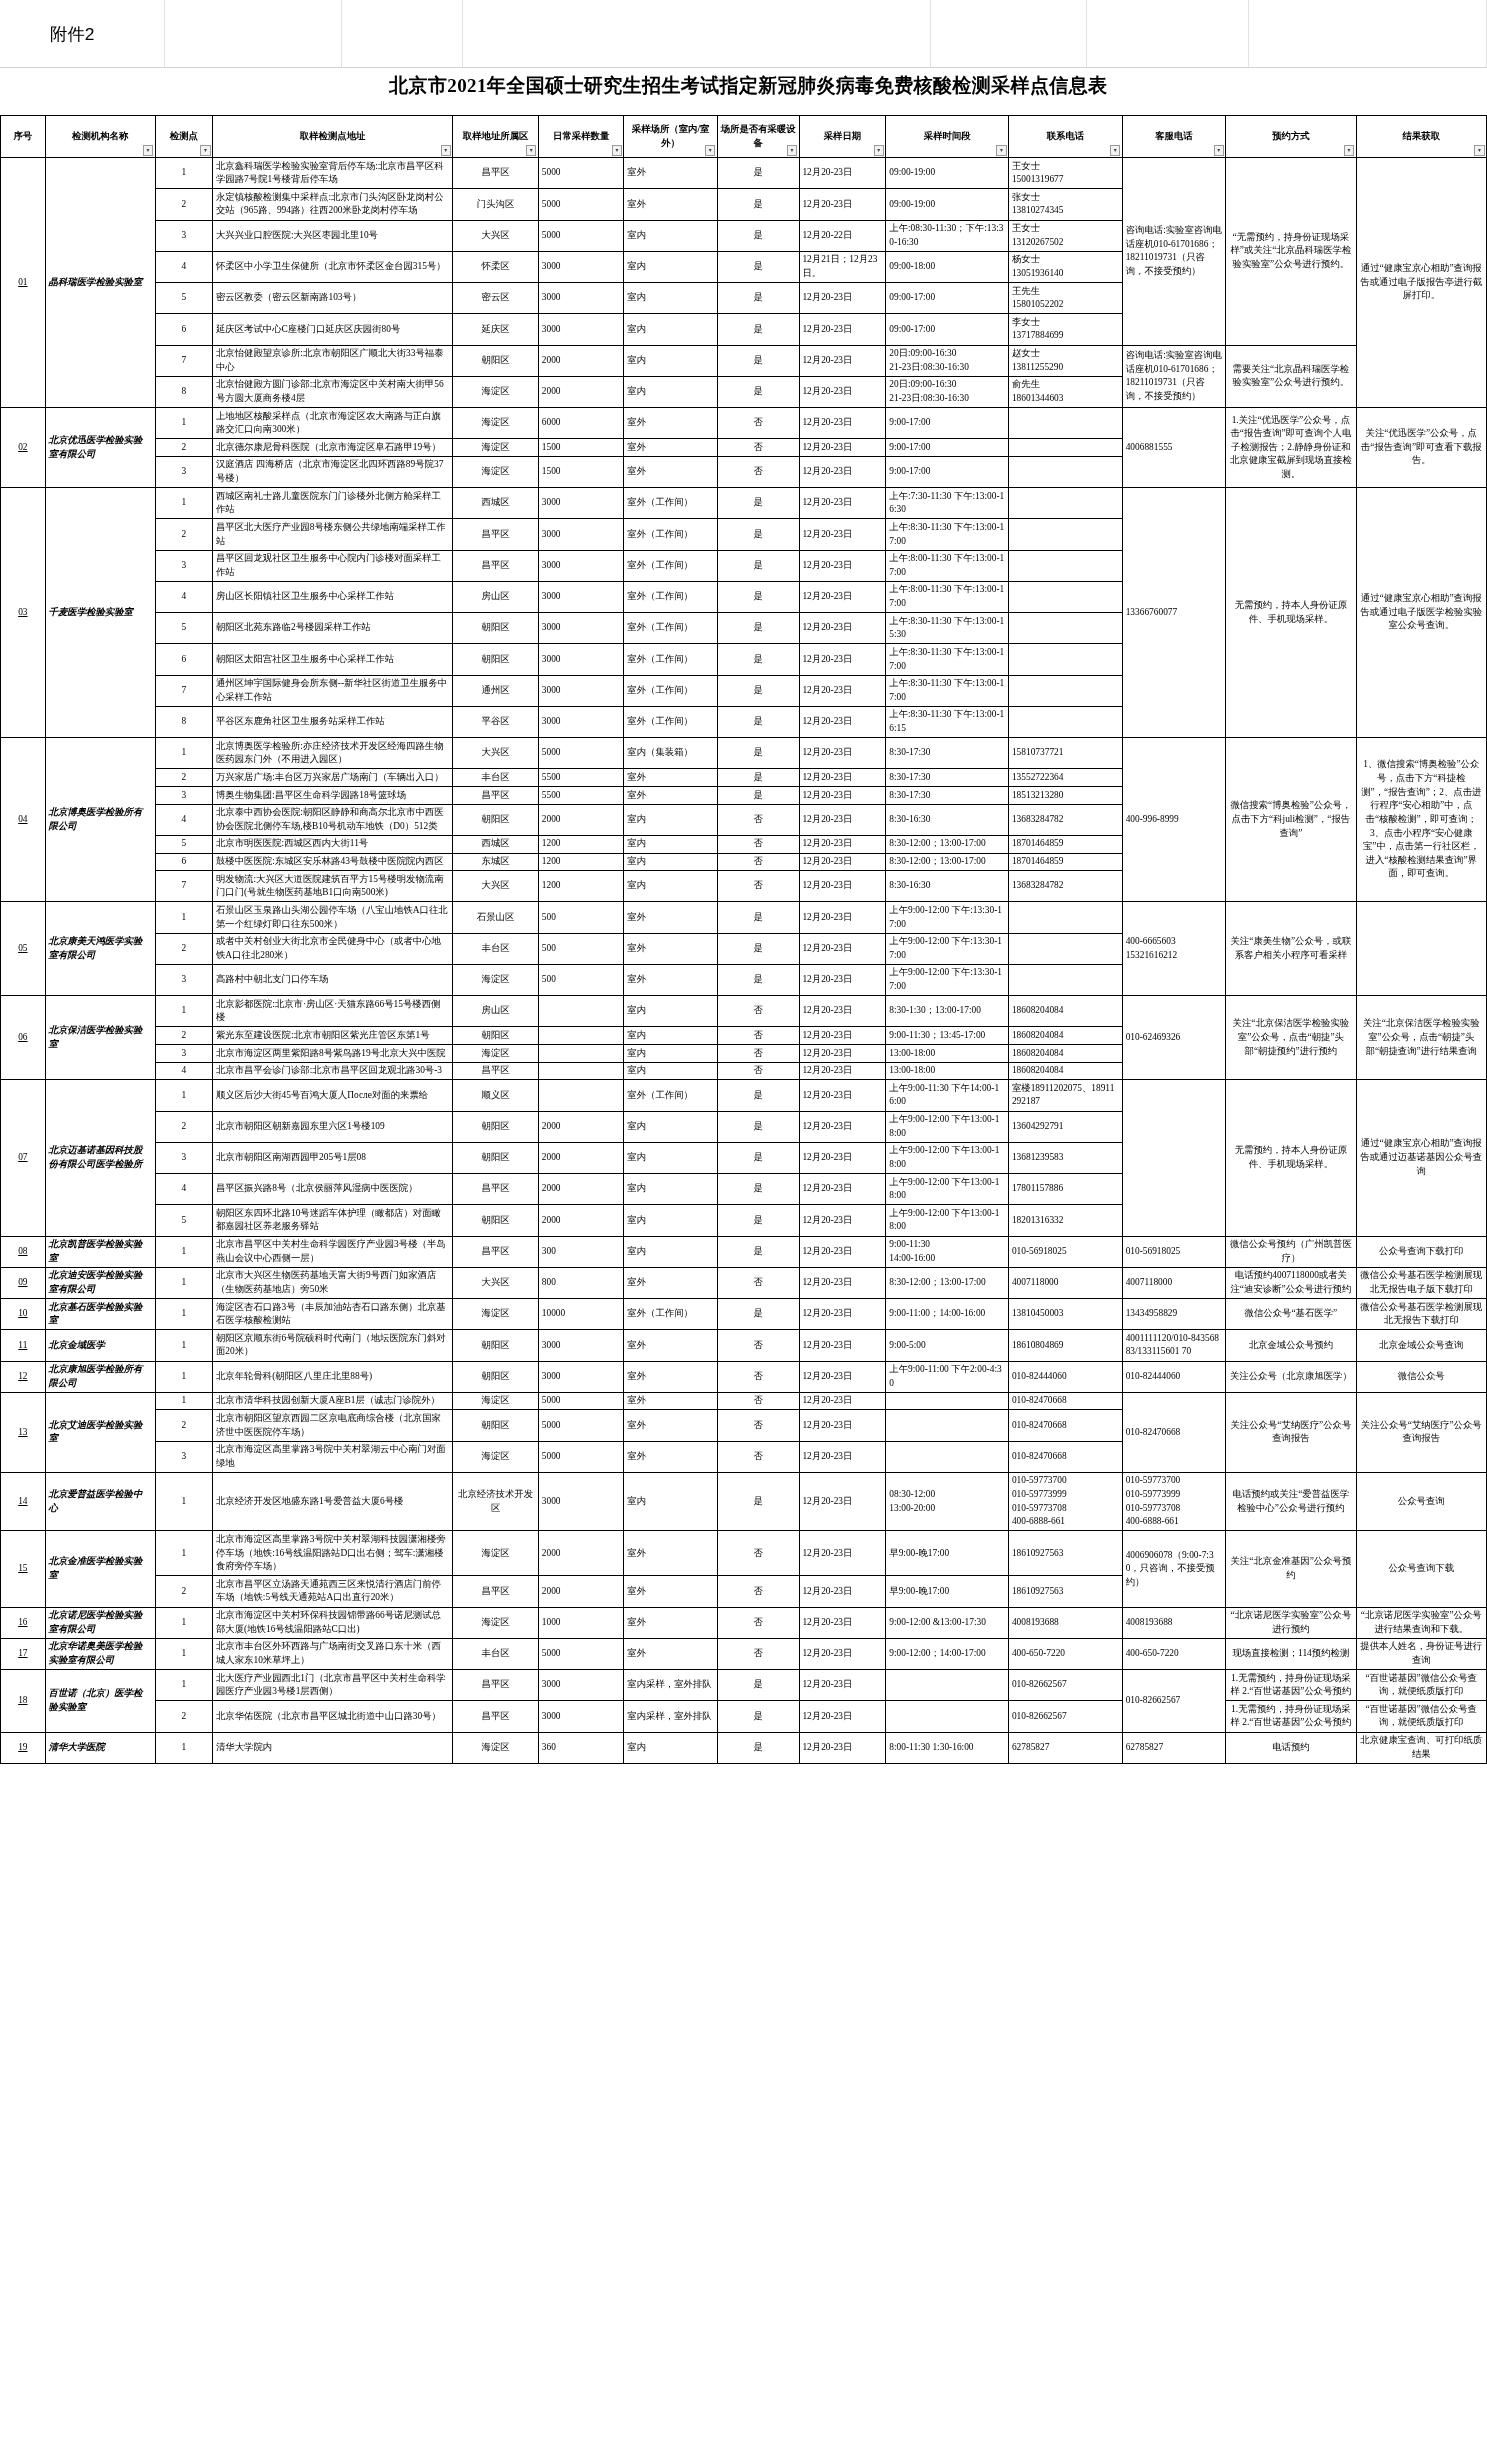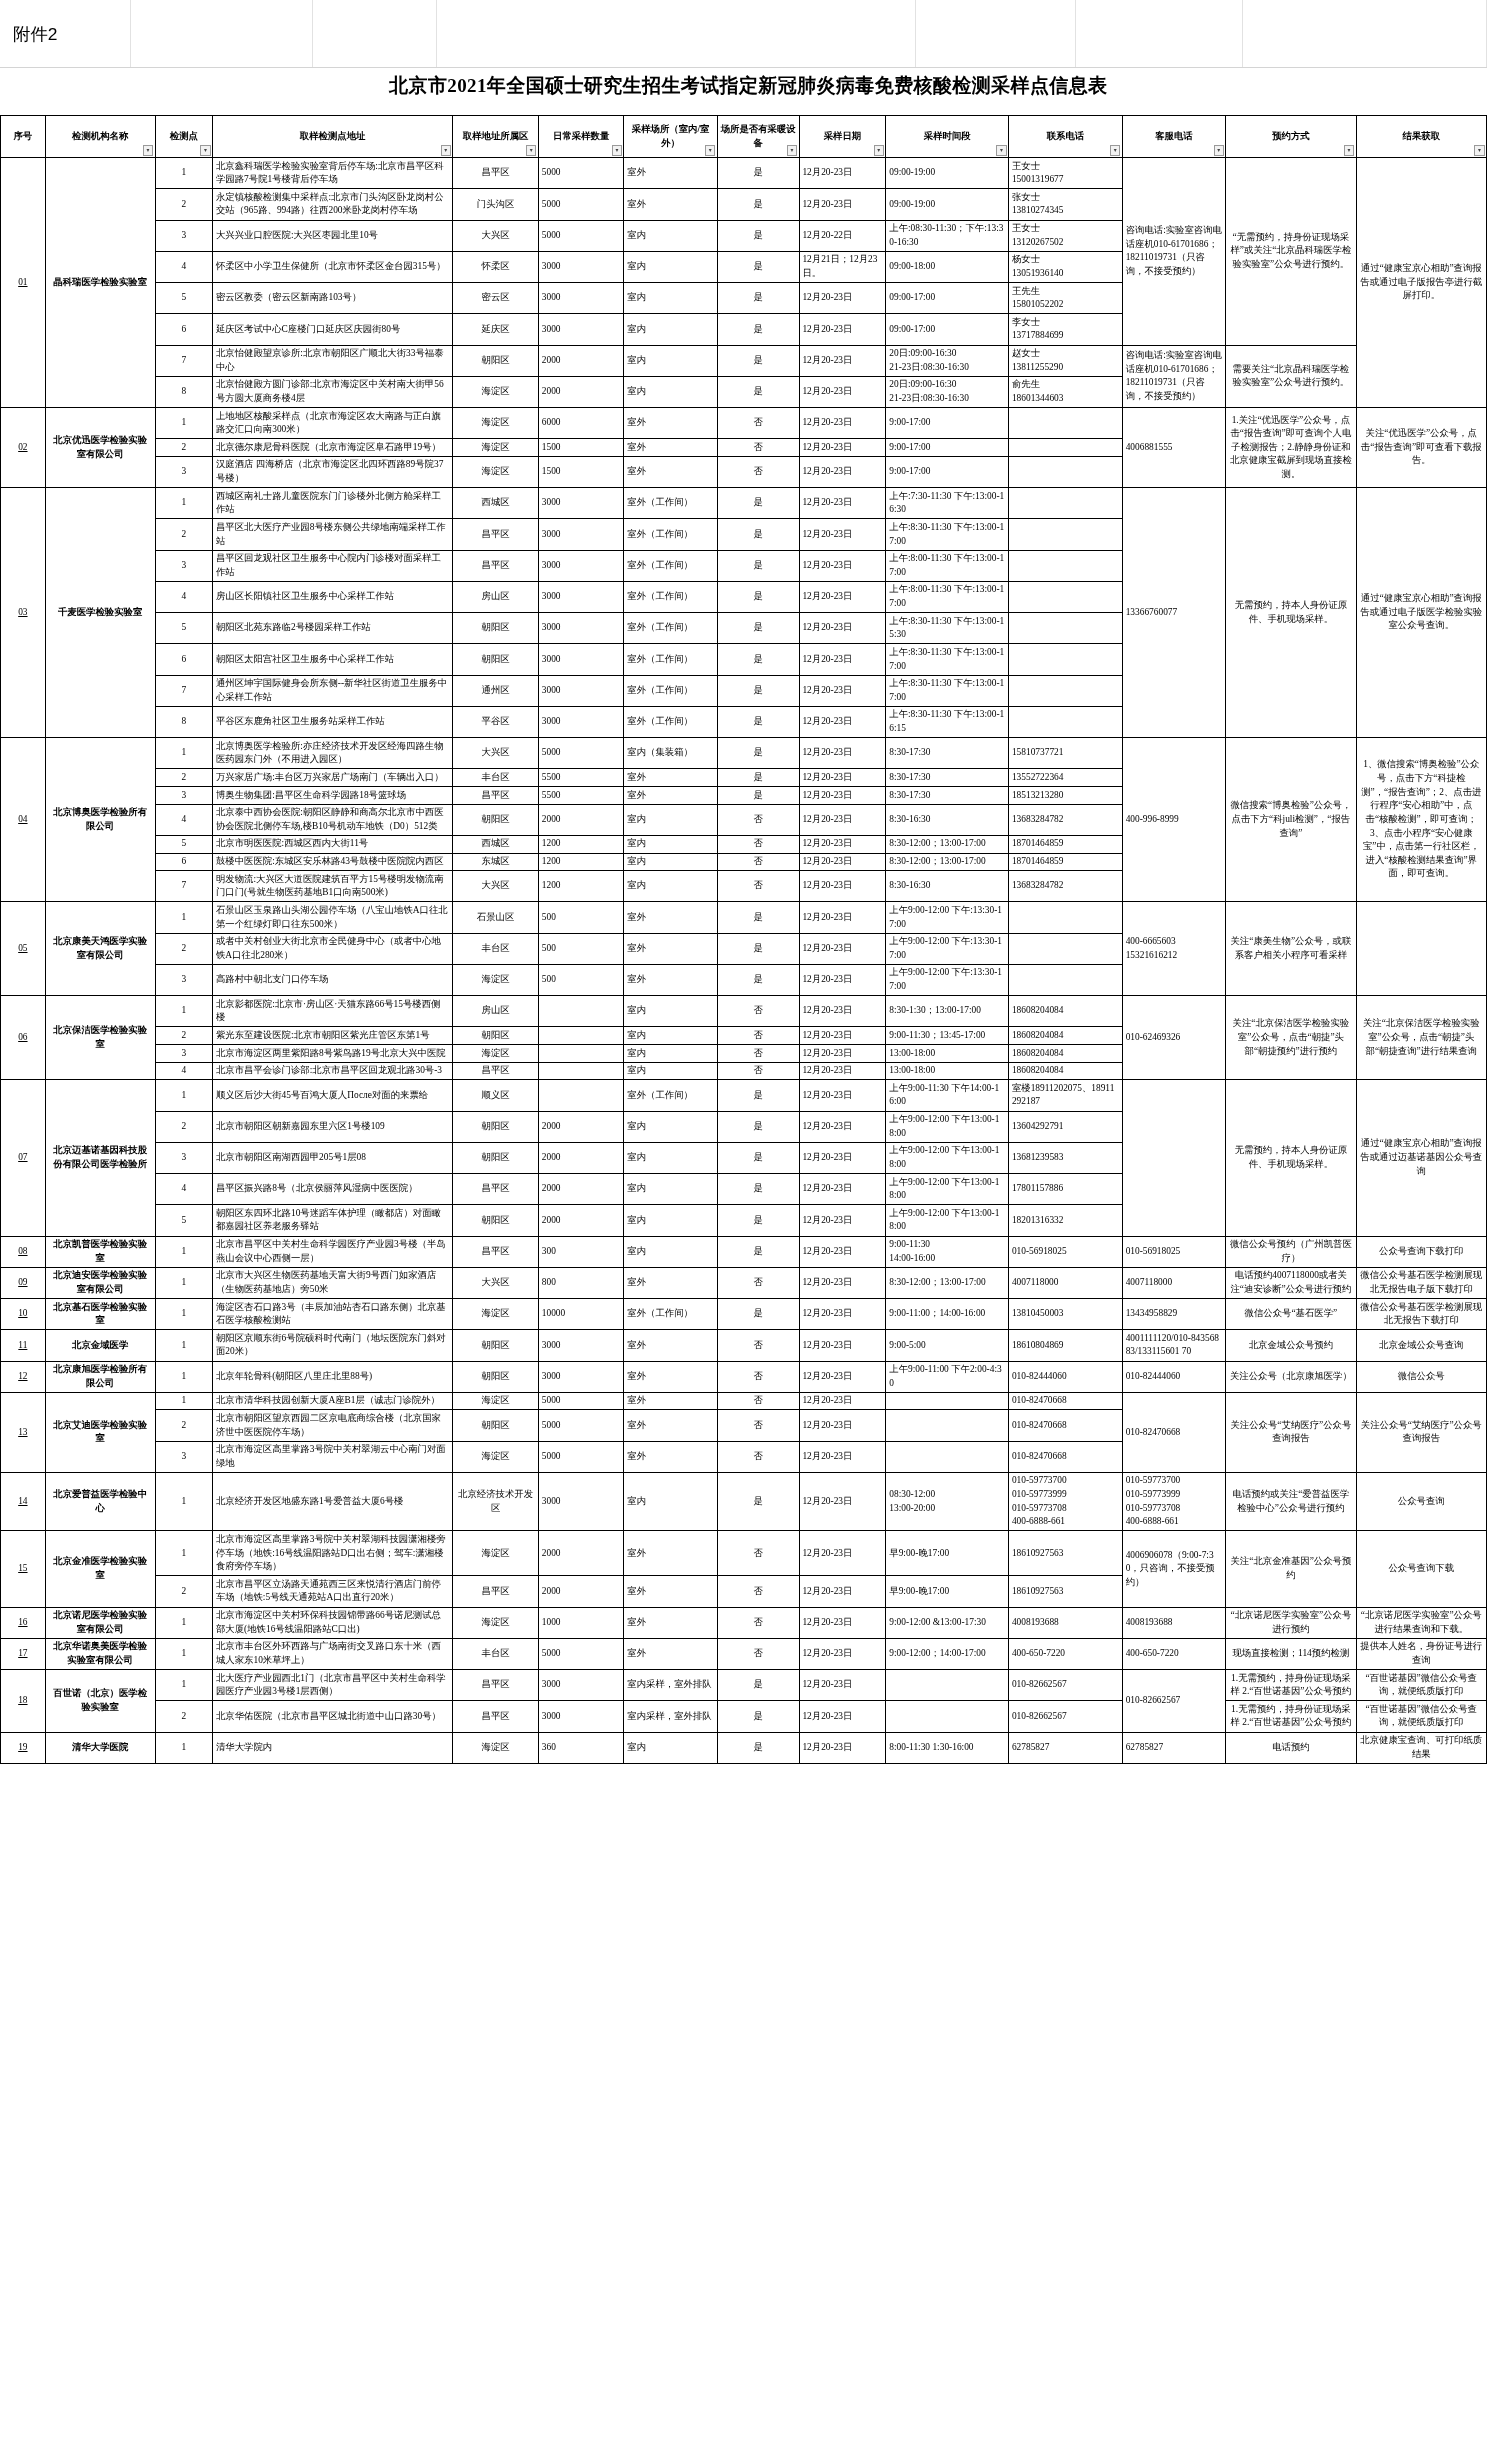--- a/index.html
+++ b/index.html
@@ -6,21 +6,21 @@
   body{
     font-family:"Liberation Serif","DejaVu Serif",serif;
     width:1487px;
     -webkit-font-smoothing:none;
   }
   #sheet{width:1487px;height:2462px;position:relative;background:#fff;box-sizing:border-box;}
 
   
   .topstrip{height:67px;display:flex;border-bottom:0.7px solid #d4d4d4;}
   .topstrip .cell{border-right:0.7px solid #e2e2e2;height:100%;box-sizing:border-box;}
-  .topstrip .cell.first{display:flex;align-items:center;padding-left:13px;font-size:17.4px;color:#000;font-family:"Liberation Sans","DejaVu Sans",sans-serif;}
+  .topstrip .cell.first{display:flex;align-items:center;padding-left:13px;font-size:17.4px;color:#000;font-family:"Liberation Sans","DejaVu Sans",sans-serif;margin-left:37px;}
 
   
   .titlerow{height:35px;display:flex;align-items:center;justify-content:center;padding-left:10px;}
   .title{
     font-size:19.6px;font-weight:bold;letter-spacing:0.4px;color:#000;
     font-family:"Liberation Serif","DejaVu Serif",serif;
     transform:scaleX(0.97);
   }
 
   
@@ -49,21 +49,21 @@
     position:absolute;right:1.5px;bottom:1.5px;
     width:10.2px;height:10.2px;
     border:0.7px solid #9a9a9a;
     background:#f2f2f2;
     font-size:5.8px;line-height:8.7px;text-align:center;color:#444;
     box-sizing:border-box;
   }
   td.c{text-align:center;}
   td.l{text-align:left;}
   td.idx{text-align:center;font-size:11.6px;font-family:"Liberation Sans","DejaVu Sans",sans-serif;text-decoration:underline;}
-  td.org{text-align:center;font-weight:bold;font-size:10.2px;}
+  td.org{text-align:left;font-weight:bold;font-size:10.2px;font-style:italic;}
   td.pt{text-align:center;font-size:10.2px;font-family:"Liberation Sans","DejaVu Sans",sans-serif;}
   td.addr{text-align:left;}
   td.num{text-align:left;font-family:"Liberation Sans","DejaVu Sans",sans-serif;}
   td.tel{text-align:left;}
   td.note{text-align:center;font-size:9px;}
 
   .nl{white-space:pre-line;}
 
   
   .watermark{

